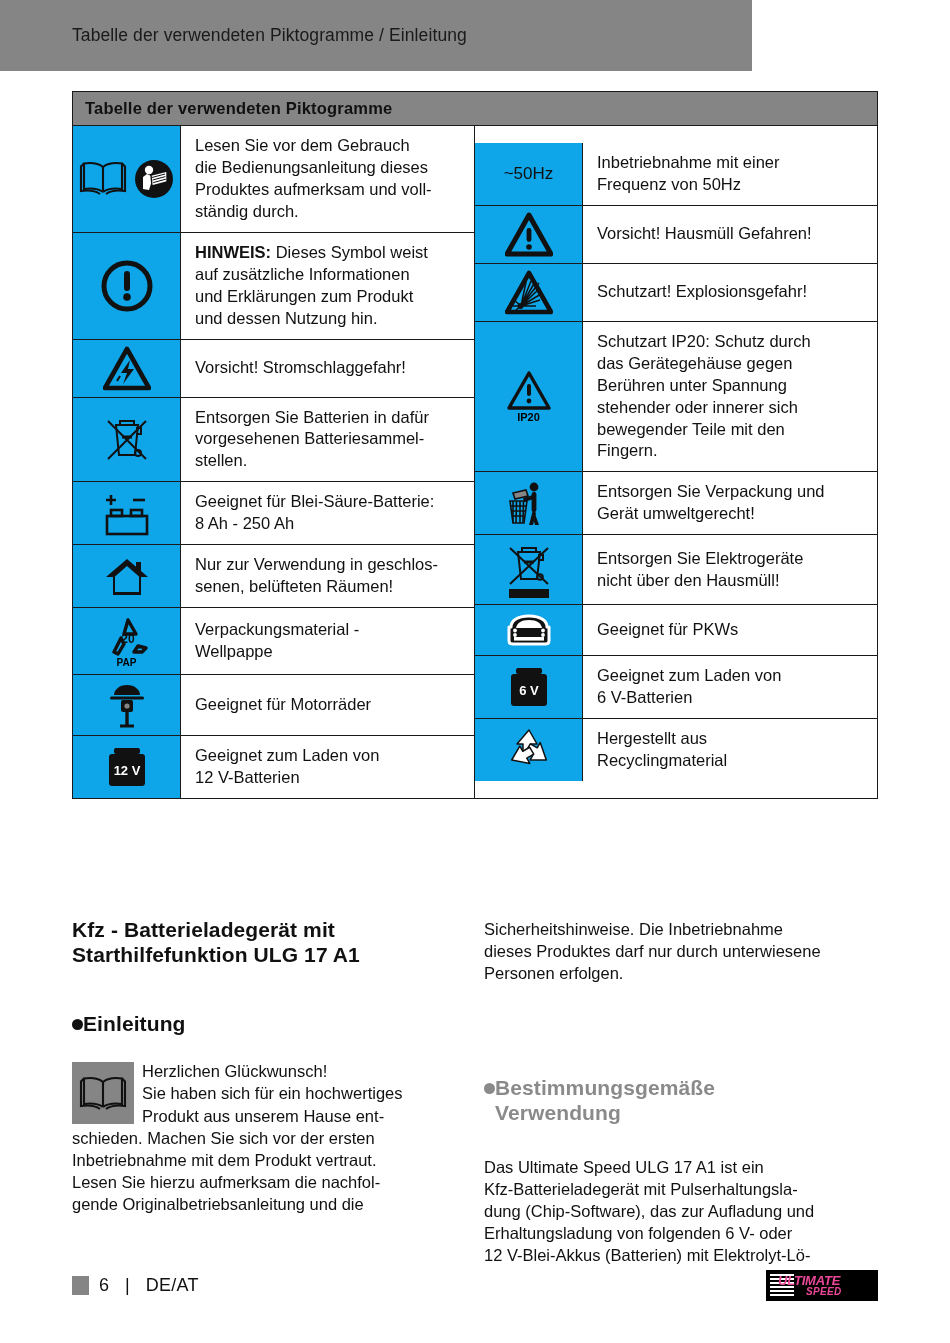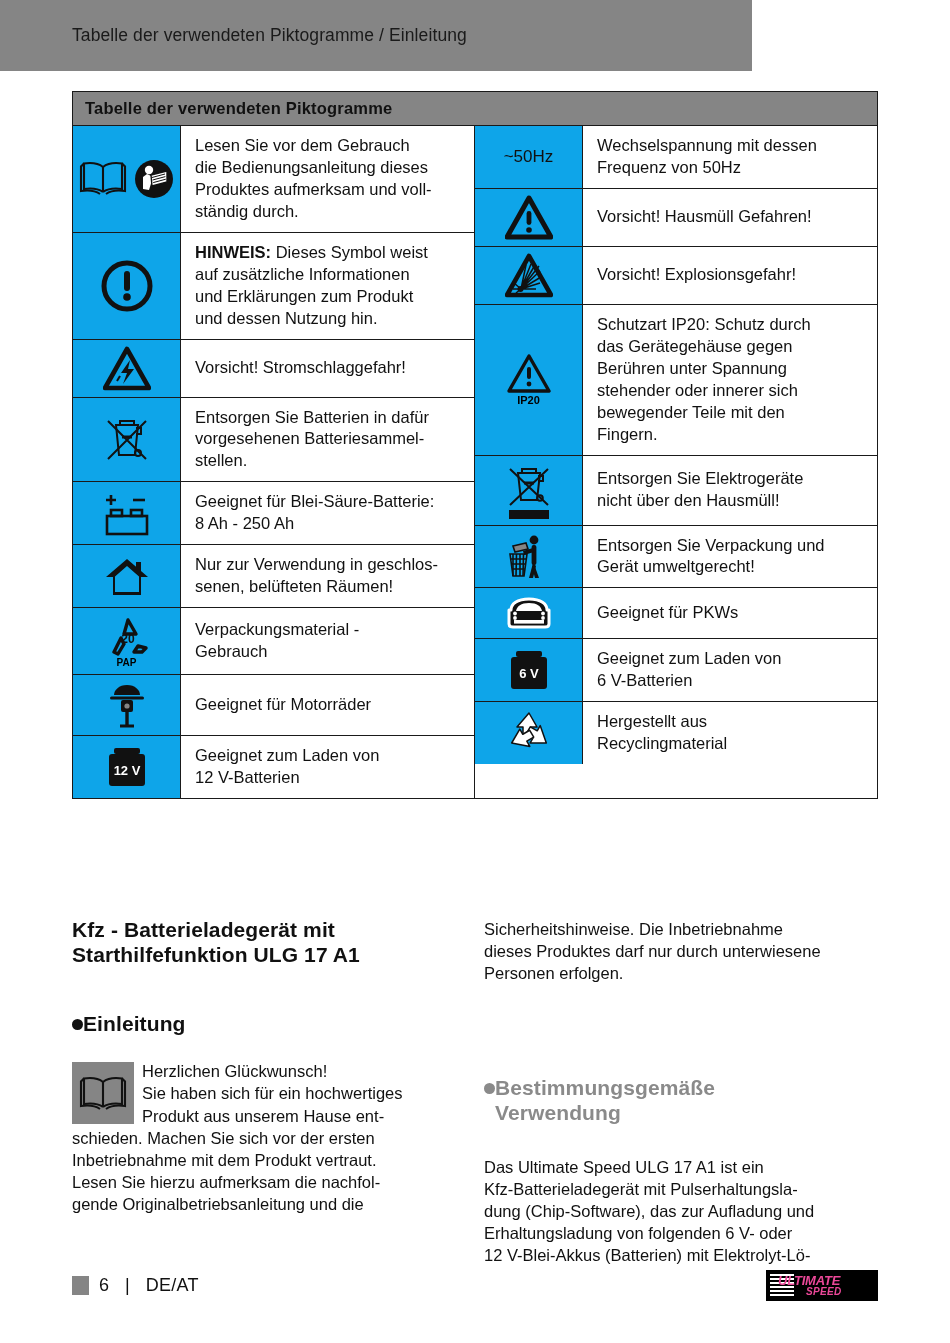--- a/index.html
+++ b/index.html
@@ -29,21 +29,21 @@
     border: 1.6px solid #1a1a1a;
     background: #ffffff;
   }
   .picto-caption {
     background: #858585;
     border-bottom: 1.6px solid #1a1a1a;
     font-weight: bold; font-size: 16.5px; color: #111;
     padding: 7px 0 7px 12px;
     letter-spacing: .2px;
   }
-  .tbl-body { display: flex; }
+  .tbl-body { display: flex; align-items: center; }
   .tbl-col { width: 50%; }
   .tbl-col.left { border-right: 1.6px solid #1a1a1a; }
   .trow { display: flex; border-bottom: 1.4px solid #1a1a1a; }
   .trow:last-child { border-bottom: none; }
   .icon-cell {
     width: 108px; flex: 0 0 108px;
     background: #0ea5e9;
     border-right: 1.4px solid #1a1a1a;
     display: flex; align-items: center; justify-content: center;
     padding: 6px 2px;
@@ -234,21 +234,21 @@
                     <path d="M10 38 L17 24 L20 30 L14 40 Z"></path>
                     <path d="M38 38 L30 38 L34 32 L42 34 Z"></path>
                   </g>
                   <text x="24" y="29" font-family="Liberation Sans, sans-serif" font-size="12" font-weight="bold" text-anchor="middle" fill="#111">20</text>
                 </svg>
                 <span class="ip-label" style="font-size:10px;">PAP</span>
               </span>
             </div>
             <div class="text-cell">
               <div class="inner">Verpackungsmaterial -
-Gebrauch</div>
+Wellpappe</div>
             </div>
           </div>
           <div class="trow">
             <div class="icon-cell">
               <svg width="48" height="48" viewBox="0 0 48 48" aria-hidden="true">
                 <g fill="#111">
                   <path d="M24 4 C16 4 11 9 11 14 L37 14 C37 9 32 4 24 4 Z"></path>
                   <rect x="7" y="15.5" width="34" height="3" rx="1.5"></rect>
                   <rect x="18" y="19" width="12" height="12" rx="2"></rect>
                   <rect x="22.3" y="29" width="3.4" height="16" rx="1.7"></rect>
@@ -274,21 +274,21 @@
 12 V-Batterien</div>
             </div>
           </div>
         </div>
       <div class="tbl-col right" id="col-right">
           <div class="trow">
             <div class="icon-cell">
               <span class="hz-label">~50Hz</span>
             </div>
             <div class="text-cell">
-              <div class="inner">Wechselspannung mit dessen
+              <div class="inner">Inbetriebnahme mit einer
 Frequenz von 50Hz</div>
             </div>
           </div>
           <div class="trow">
             <div class="icon-cell">
               <svg width="48" height="45" viewBox="0 0 48 45" aria-hidden="true">
                 <path d="M24 3 L46 42 L2 42 Z" fill="none" stroke="#111" stroke-width="5" stroke-linejoin="round"></path>
                 <rect x="21.6" y="16" width="4.8" height="14" rx="2.4" fill="#111"></rect>
                 <circle cx="24" cy="35" r="2.8" fill="#111"></circle>
               </svg>
@@ -301,41 +301,64 @@
             <div class="icon-cell">
               <svg width="48" height="45" viewBox="0 0 48 45" aria-hidden="true">
                 <path d="M24 3 L46 42 L2 42 Z" fill="none" stroke="#111" stroke-width="4.6" stroke-linejoin="round"></path>
                 <g stroke="#111" stroke-width="1.5" fill="none">
                   <path d="M16 36 L34 13 M16 36 L35 18 M16 36 L36 24 M16 36 L35 30 M16 36 L30 12 M16 36 L26 11 M16 36 L21 12 M16 36 L31 36 M16 36 L9 30 M16 36 L8 36 M16 36 L11 40"></path>
                 </g>
                 <circle cx="15.5" cy="36" r="3" fill="#111"></circle>
               </svg>
             </div>
             <div class="text-cell">
-              <div class="inner">Vorsicht! Explosionsgefahr!</div>
+              <div class="inner">Schutzart! Explosionsgefahr!</div>
             </div>
           </div>
           <div class="trow">
             <div class="icon-cell">
               <span class="icon-stack">
                 <svg width="44" height="40" viewBox="0 0 44 40" aria-hidden="true">
                   <path d="M22 3 L42 38 L2 38 Z" fill="none" stroke="#111" stroke-width="3.4" stroke-linejoin="round"></path>
                   <rect x="20" y="14" width="4" height="12" rx="2" fill="#111"></rect>
                   <circle cx="22" cy="31" r="2.4" fill="#111"></circle>
                 </svg>
                 <span class="ip-label">IP20</span>
               </span>
             </div>
             <div class="text-cell">
               <div class="inner">Schutzart IP20: Schutz durch
 das Gerätegehäuse gegen
 Berühren unter Spannung
 stehender oder innerer sich
 bewegender Teile mit den
 Fingern.</div>
+            </div>
+          </div>
+          <div class="trow">
+            <div class="icon-cell">
+              <svg width="48" height="48" viewBox="0 0 48 48" aria-hidden="true">
+                <g fill="#111">
+                  <circle cx="29" cy="8" r="4.4"></circle>
+                  <rect x="26.6" y="13" width="4.8" height="20" rx="2"></rect>
+                  <path d="M28 31 L24 46 L28 46 L31 34 Z"></path>
+                  <path d="M29 32 L34 46 L30 46 L27 35 Z"></path>
+                  <path d="M28 16 L18 19 L19 23 L29 20 Z"></path>
+                </g>
+                <g fill="none" stroke="#111" stroke-width="1.6">
+                  <path d="M5 22 L22 22 L19 44 L8 44 Z"></path>
+                  <path d="M8 22 L8 44 M11.5 22 L11 44 M15 22 L15 44 M18.5 22 L18 44"></path>
+                  <path d="M5.6 27 L21.4 27 M6.4 32 L20.6 32 M7.2 37 L19.8 37"></path>
+                </g>
+                <path d="M8 14 L21 11 L23 17 L10 20 Z" fill="#858585" stroke="#111" stroke-width="1.6"></path>
+              </svg>
+            </div>
+            <div class="text-cell">
+              <div class="inner">Entsorgen Sie Verpackung und
+Gerät umweltgerecht!</div>
             </div>
           </div>
           <div class="trow">
             <div class="icon-cell">
               <span class="icon-stack">
                 <svg width="48" height="46" viewBox="0 0 48 46" aria-hidden="true">
                   <g fill="none" stroke="#111" stroke-width="2">
                     <path d="M13 11 L35 11 L32 38 L16 38 Z"></path>
                     <path d="M17 7 L31 7 L31 11 L17 11 Z"></path>
                     <path d="M33 14 L38 14 L38 19 L33 19"></path>
@@ -343,43 +366,20 @@
                     <circle cx="35" cy="36" r="2.8"></circle>
                     <path d="M5 7 L43 43 M43 7 L5 43"></path>
                   </g>
                 </svg>
                 <span style="display:block;width:40px;height:9px;background:#111;margin-top:2px;"></span>
               </span>
             </div>
             <div class="text-cell">
               <div class="inner">Entsorgen Sie Elektrogeräte
 nicht über den Hausmüll!</div>
-            </div>
-          </div>
-          <div class="trow">
-            <div class="icon-cell">
-              <svg width="48" height="48" viewBox="0 0 48 48" aria-hidden="true">
-                <g fill="#111">
-                  <circle cx="29" cy="8" r="4.4"></circle>
-                  <rect x="26.6" y="13" width="4.8" height="20" rx="2"></rect>
-                  <path d="M28 31 L24 46 L28 46 L31 34 Z"></path>
-                  <path d="M29 32 L34 46 L30 46 L27 35 Z"></path>
-                  <path d="M28 16 L18 19 L19 23 L29 20 Z"></path>
-                </g>
-                <g fill="none" stroke="#111" stroke-width="1.6">
-                  <path d="M5 22 L22 22 L19 44 L8 44 Z"></path>
-                  <path d="M8 22 L8 44 M11.5 22 L11 44 M15 22 L15 44 M18.5 22 L18 44"></path>
-                  <path d="M5.6 27 L21.4 27 M6.4 32 L20.6 32 M7.2 37 L19.8 37"></path>
-                </g>
-                <path d="M8 14 L21 11 L23 17 L10 20 Z" fill="#858585" stroke="#111" stroke-width="1.6"></path>
-              </svg>
-            </div>
-            <div class="text-cell">
-              <div class="inner">Entsorgen Sie Verpackung und
-Gerät umweltgerecht!</div>
             </div>
           </div>
           <div class="trow">
             <div class="icon-cell">
               <svg width="48" height="38" viewBox="0 0 48 38" aria-hidden="true">
                 <g stroke="#fff" stroke-width="3" fill="#111" stroke-linejoin="round">
                   <path d="M6 16 C6 10 12 5 24 5 C36 5 42 10 42 16 L44 16 L44 30 C44 32 42 33 40 33 L8 33 C6 33 4 32 4 30 L4 16 Z"></path>
                 </g>
                 <path d="M11 17 C12 12 16 9 24 9 C32 9 36 12 37 17 Z" fill="#fff"></path>
                 <rect x="9" y="26" width="30" height="3.6" fill="#fff"></rect>

